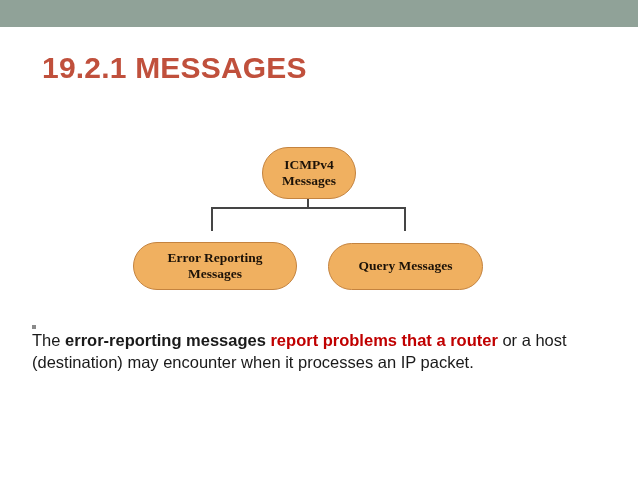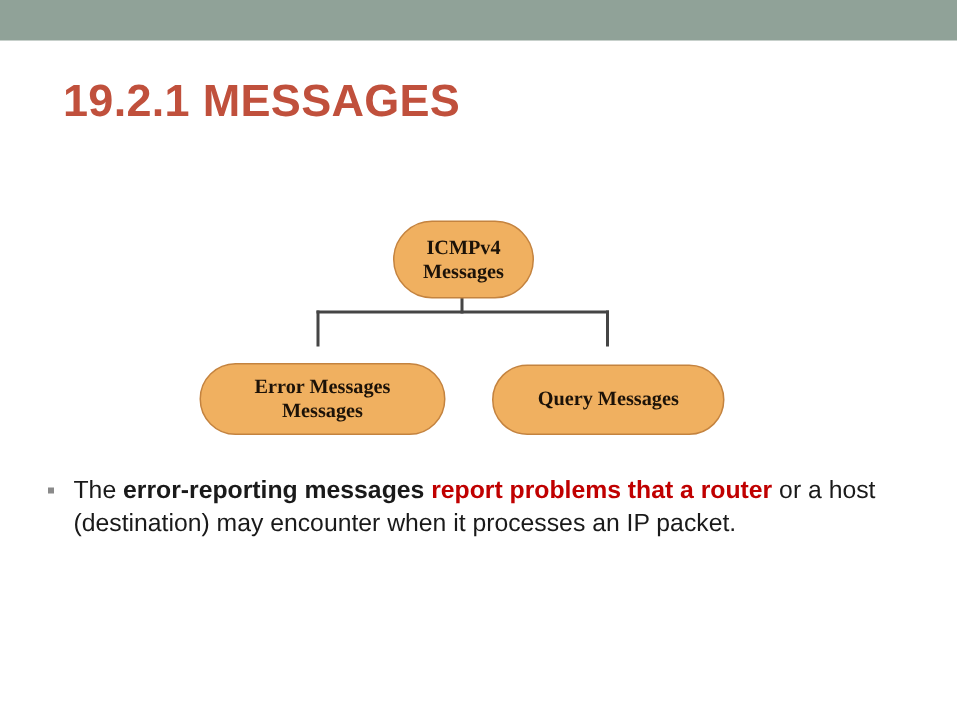--- a/index.html
+++ b/index.html
@@ -123,20 +123,21 @@
   .bullets {
     position: absolute;
     left: 32px;
     top: 316px;
     width: 582px;
   }
   .bullet-row {
     display: flex;
     align-items: flex-start;
     margin-bottom: 24px;
+    flex-direction: column;
   }
   .bullet-marker {
     flex: 0 0 auto;
     width: 4px;
     height: 4px;
     background: #8a8a8a;
     margin-top: 9px;
     margin-right: 13px;
   }
   .bullet-text {
@@ -167,21 +168,21 @@
 
     <div class="node node-root">
       <span>
         <span class="node-line">ICMPv4</span>
         <span class="node-line">Messages</span>
       </span>
     </div>
 
     <div class="node node-left">
       <span>
-        <span class="node-line">Error Messages</span>
+        <span class="node-line">Error Reporting</span>
         <span class="node-line">Messages</span>
       </span>
     </div>
 
     <div class="node node-right">
       <span>
         <span class="node-line">Query Messages</span>
       </span>
     </div>
 

